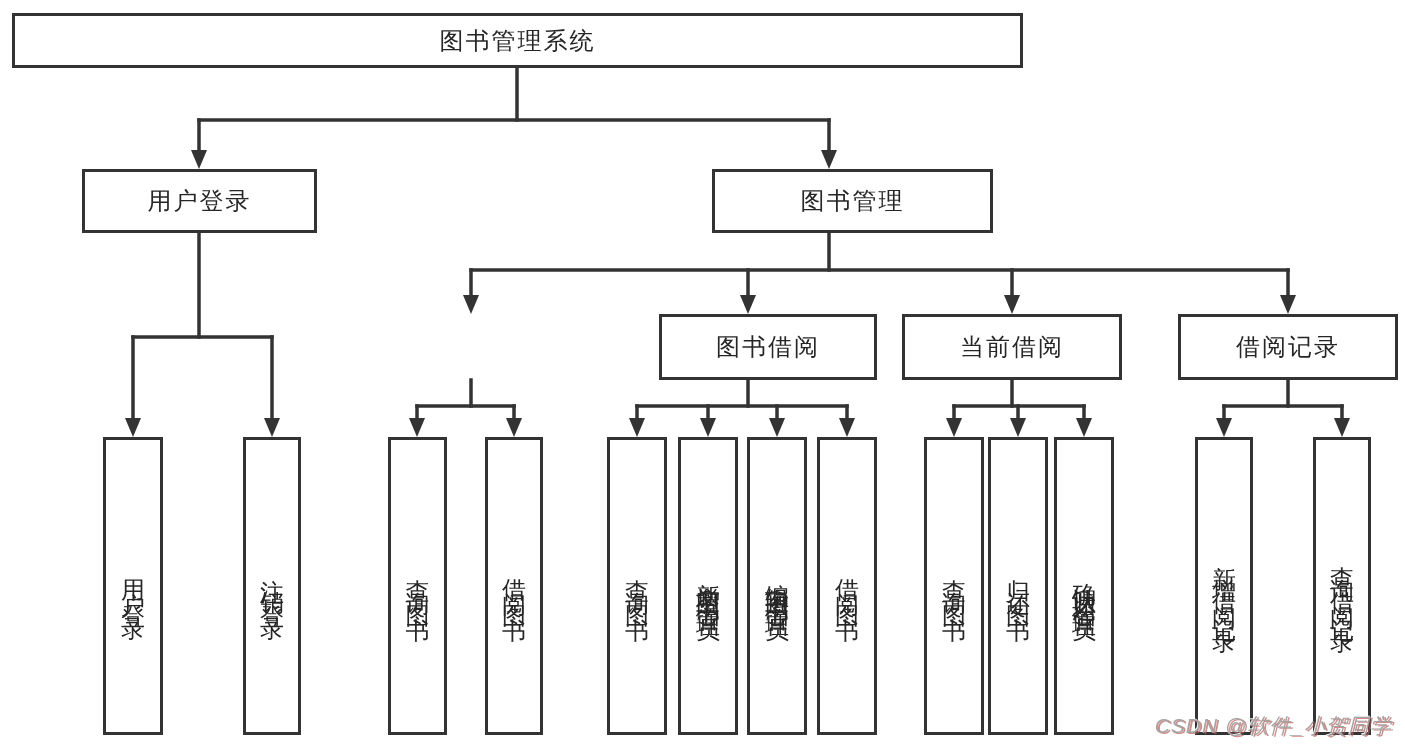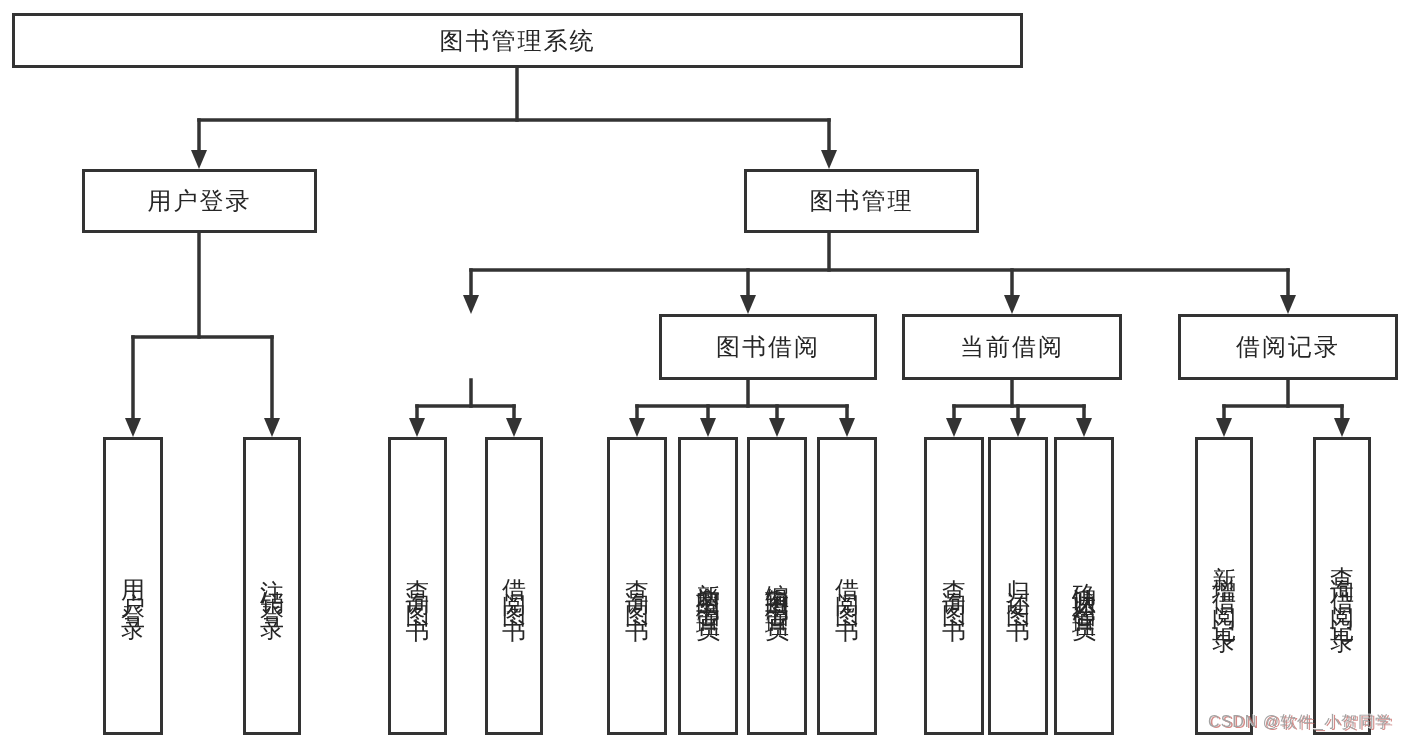--- a/index.html
+++ b/index.html
@@ -54,25 +54,26 @@
   }
   .node.v .label {
     writing-mode: vertical-lr;
     text-orientation: mixed;
   }
   .watermark {
     position: absolute;
     right: 13px;
     top: 712px;
     z-index: 3;
-    font-size: 16px;
+    font-size: 21px;
     letter-spacing: 1px;
     color: var(--wm, #a3a3a3);
     text-shadow: 2px 1px 0 rgba(192, 90, 85, 0.7), -1px -1px 0 rgba(255, 255, 255, 0.9);
     white-space: nowrap;
+    font-style: italic;
   }
 </style>
 </head>
 <body>
 
 <div class="canvas">
   <svg id="connector-layer" viewBox="0 0 1405 747" xmlns="http://www.w3.org/2000/svg">
       <line x1="517" y1="68" x2="517" y2="120" stroke="#333333" stroke-width="3.5" stroke-linecap="square"></line>
       <line x1="199" y1="120" x2="829" y2="120" stroke="#333333" stroke-width="3.5" stroke-linecap="square"></line>
       <line x1="199" y1="120" x2="199" y2="153" stroke="#333333" stroke-width="3.5" stroke-linecap="square"></line>
@@ -126,21 +127,21 @@
       <line x1="1342" y1="406" x2="1342" y2="421" stroke="#333333" stroke-width="3.5" stroke-linecap="square"></line>
       <polygon points="1334,418 1350,418 1342,437" fill="#333333"></polygon>
     </svg>
   <div id="nodes-layer">
       <div class="node h" style="left: 12px; top: 13px; width: 1011px; height: 55px;">
         <span class="label">图书管理系统</span>
       </div>
       <div class="node h" style="left: 82px; top: 169px; width: 235px; height: 64px;">
         <span class="label">用户登录</span>
       </div>
-      <div class="node h" style="left: 744px; top: 169px; width: 235px; height: 64px;">
+      <div class="node h" style="left: 712px; top: 169px; width: 281px; height: 64px;">
         <span class="label">图书管理</span>
       </div>
       <div class="node h" style="left: 639px; top: 314px; width: 218px; height: 66px; margin-left: 20px;">
         <span class="label">图书借阅</span>
       </div>
       <div class="node h" style="left: 1178px; top: 314px; width: 220px; height: 66px;">
         <span class="label">借阅记录</span>
       </div>
       <div class="node h" style="left: 902px; top: 314px; width: 220px; height: 66px;">
         <span class="label">当前借阅</span>

